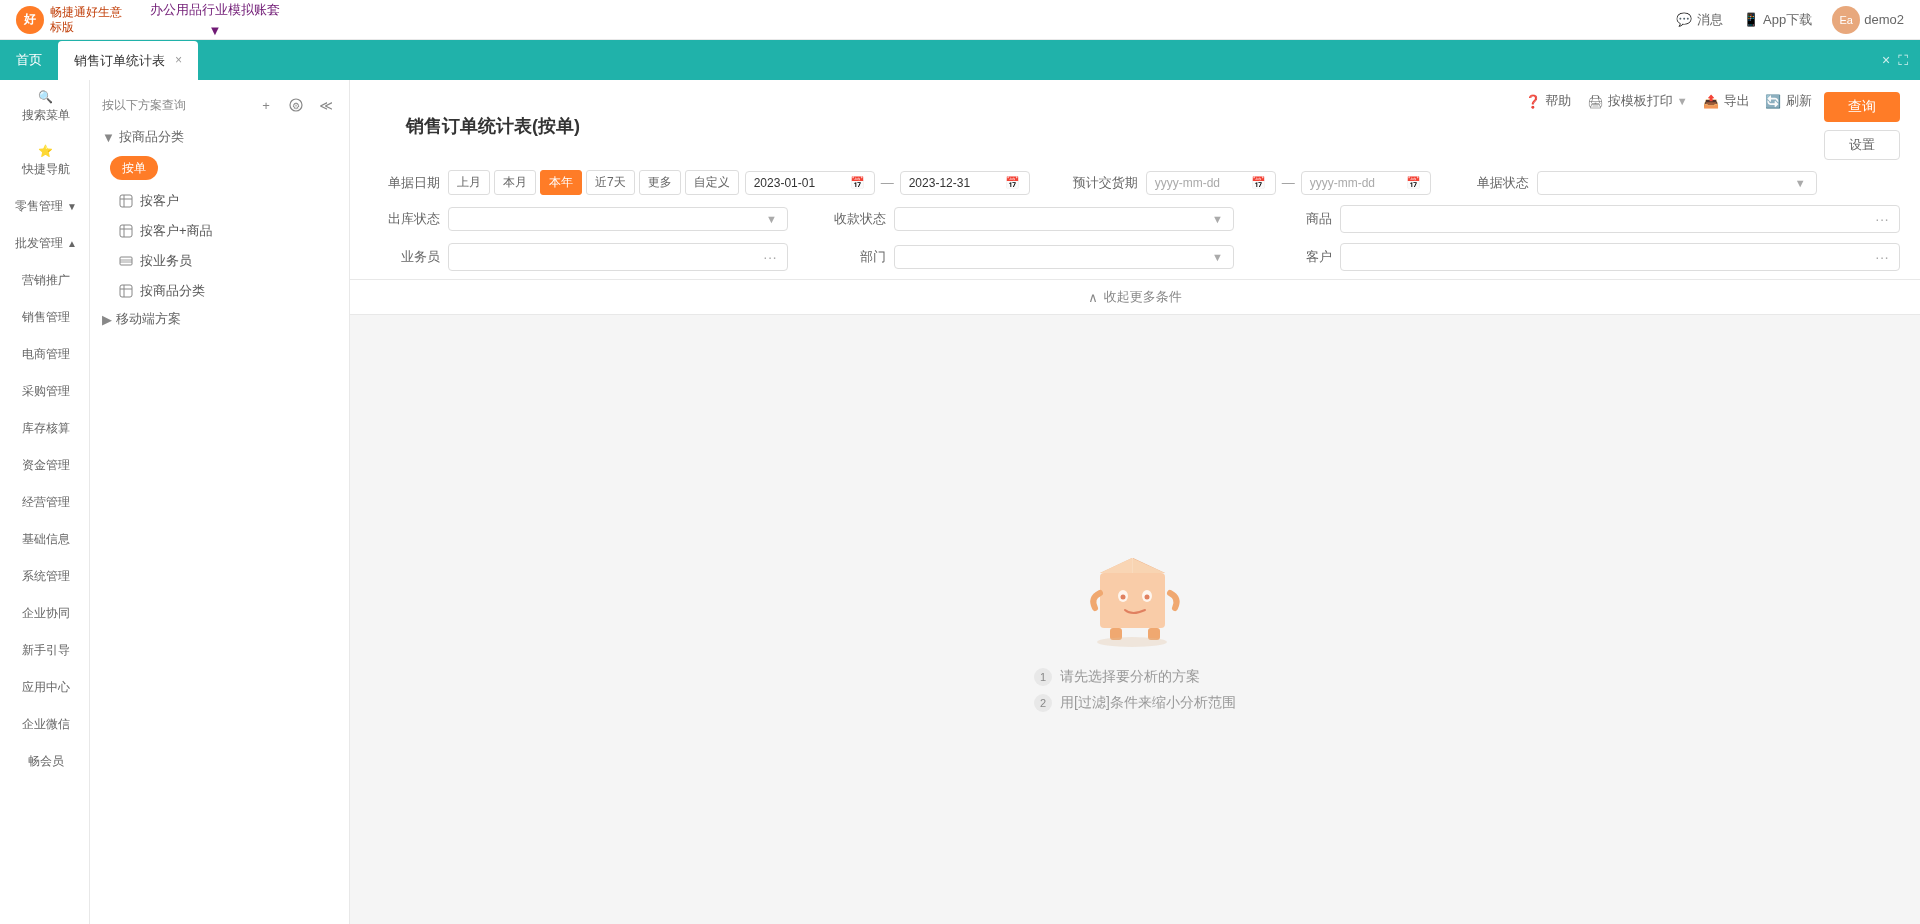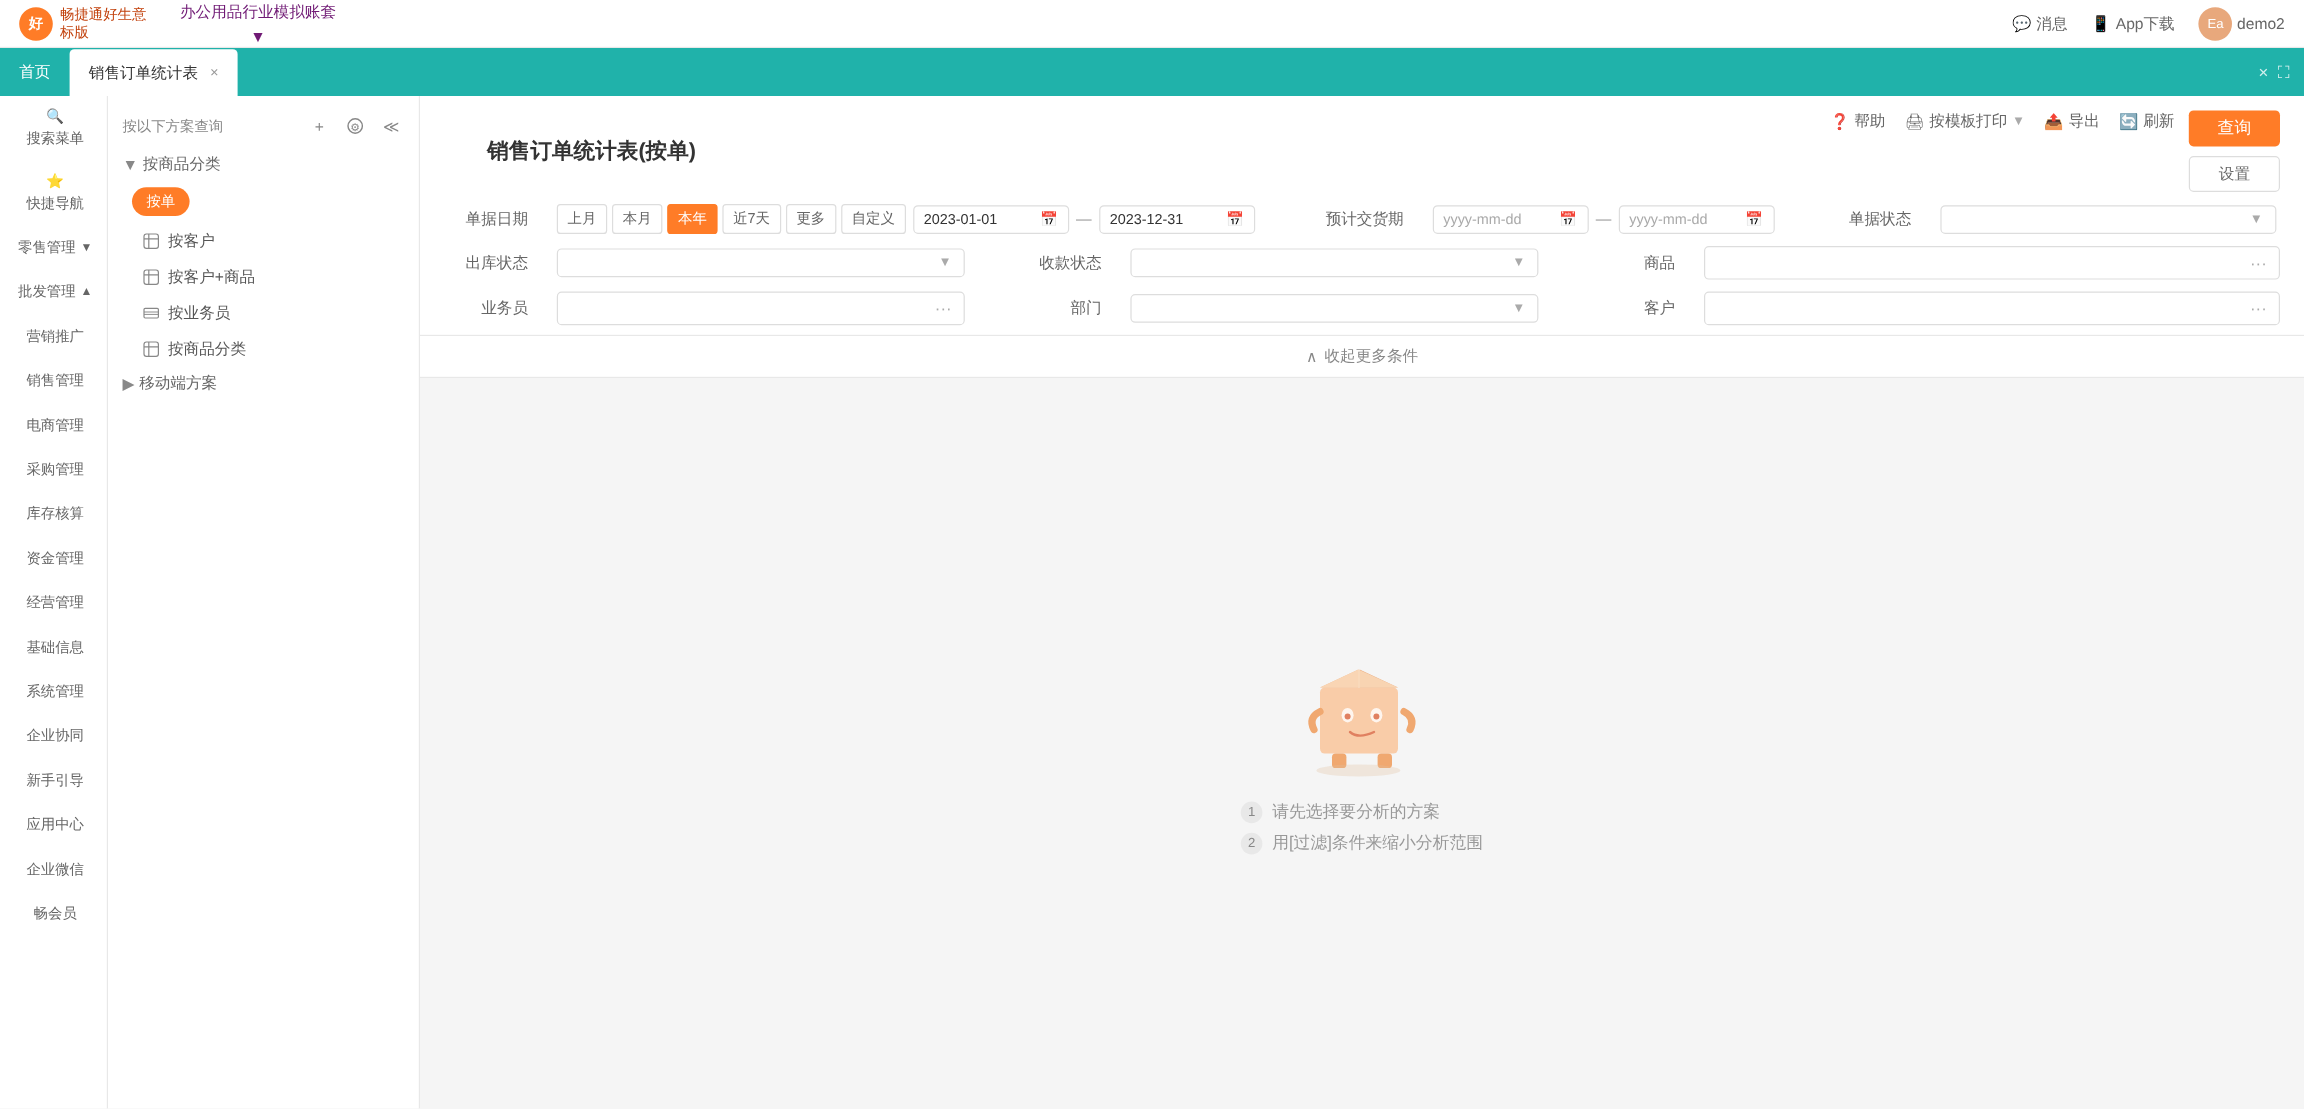--- a/index.html
+++ b/index.html
@@ -47,21 +47,21 @@
 
     
     .content-area { flex: 1; display: flex; flex-direction: column; overflow: hidden; background: #f5f5f5; }
     .content-header { background: #fff; padding: 12px 20px 8px; border-bottom: 1px solid #e8e8e8; flex-shrink: 0; }
     .content-title-row { display: flex; align-items: center; justify-content: space-between; margin-bottom: 10px; }
     .page-title { font-size: 18px; font-weight: 600; color: #333; margin-left: 36px; }
     .header-actions { display: flex; align-items: center; gap: 16px; }
     .header-action-item { display: flex; align-items: center; gap: 4px; color: #666; font-size: 13px; cursor: pointer; }
     .query-btn { background: #ff7c27; color: #fff; border: none; border-radius: 4px; padding: 6px 24px; font-size: 14px; cursor: pointer; }
     .set-btn { background: #fff; color: #666; border: 1px solid #ddd; border-radius: 4px; padding: 5px 16px; font-size: 13px; cursor: pointer; margin-top: 4px; }
-    .filter-row { display: flex; align-items: center; gap: 24px; margin-bottom: 10px; }
+    .filter-row { display: flex; align-items: center; gap: 8px; margin-bottom: 10px; }
     .filter-row:last-child { margin-bottom: 0; }
     .filter-label { font-size: 13px; color: #666; white-space: nowrap; width: 70px; text-align: right; }
     .filter-date-group { display: flex; align-items: center; gap: 6px; }
     .date-quick-btns { display: flex; gap: 4px; }
     .date-quick-btn { padding: 3px 8px; border-radius: 3px; font-size: 12px; cursor: pointer; border: 1px solid #ddd; background: #fff; color: #666; }
     .date-quick-btn.active { background: #ff7c27; color: #fff; border-color: #ff7c27; }
     .date-input { border: 1px solid #ddd; border-radius: 4px; padding: 4px 8px; font-size: 12px; color: #aaa; width: 130px; display: flex; align-items: center; justify-content: space-between; }
     .date-separator { color: #999; font-size: 13px; }
     .filter-select { flex: 1; border: 1px solid #ddd; border-radius: 4px; padding: 5px 10px; font-size: 13px; color: #333; background: #fff; display: flex; align-items: center; justify-content: space-between; cursor: pointer; min-width: 200px; }
     .filter-select .arrow { color: #aaa; font-size: 11px; }

